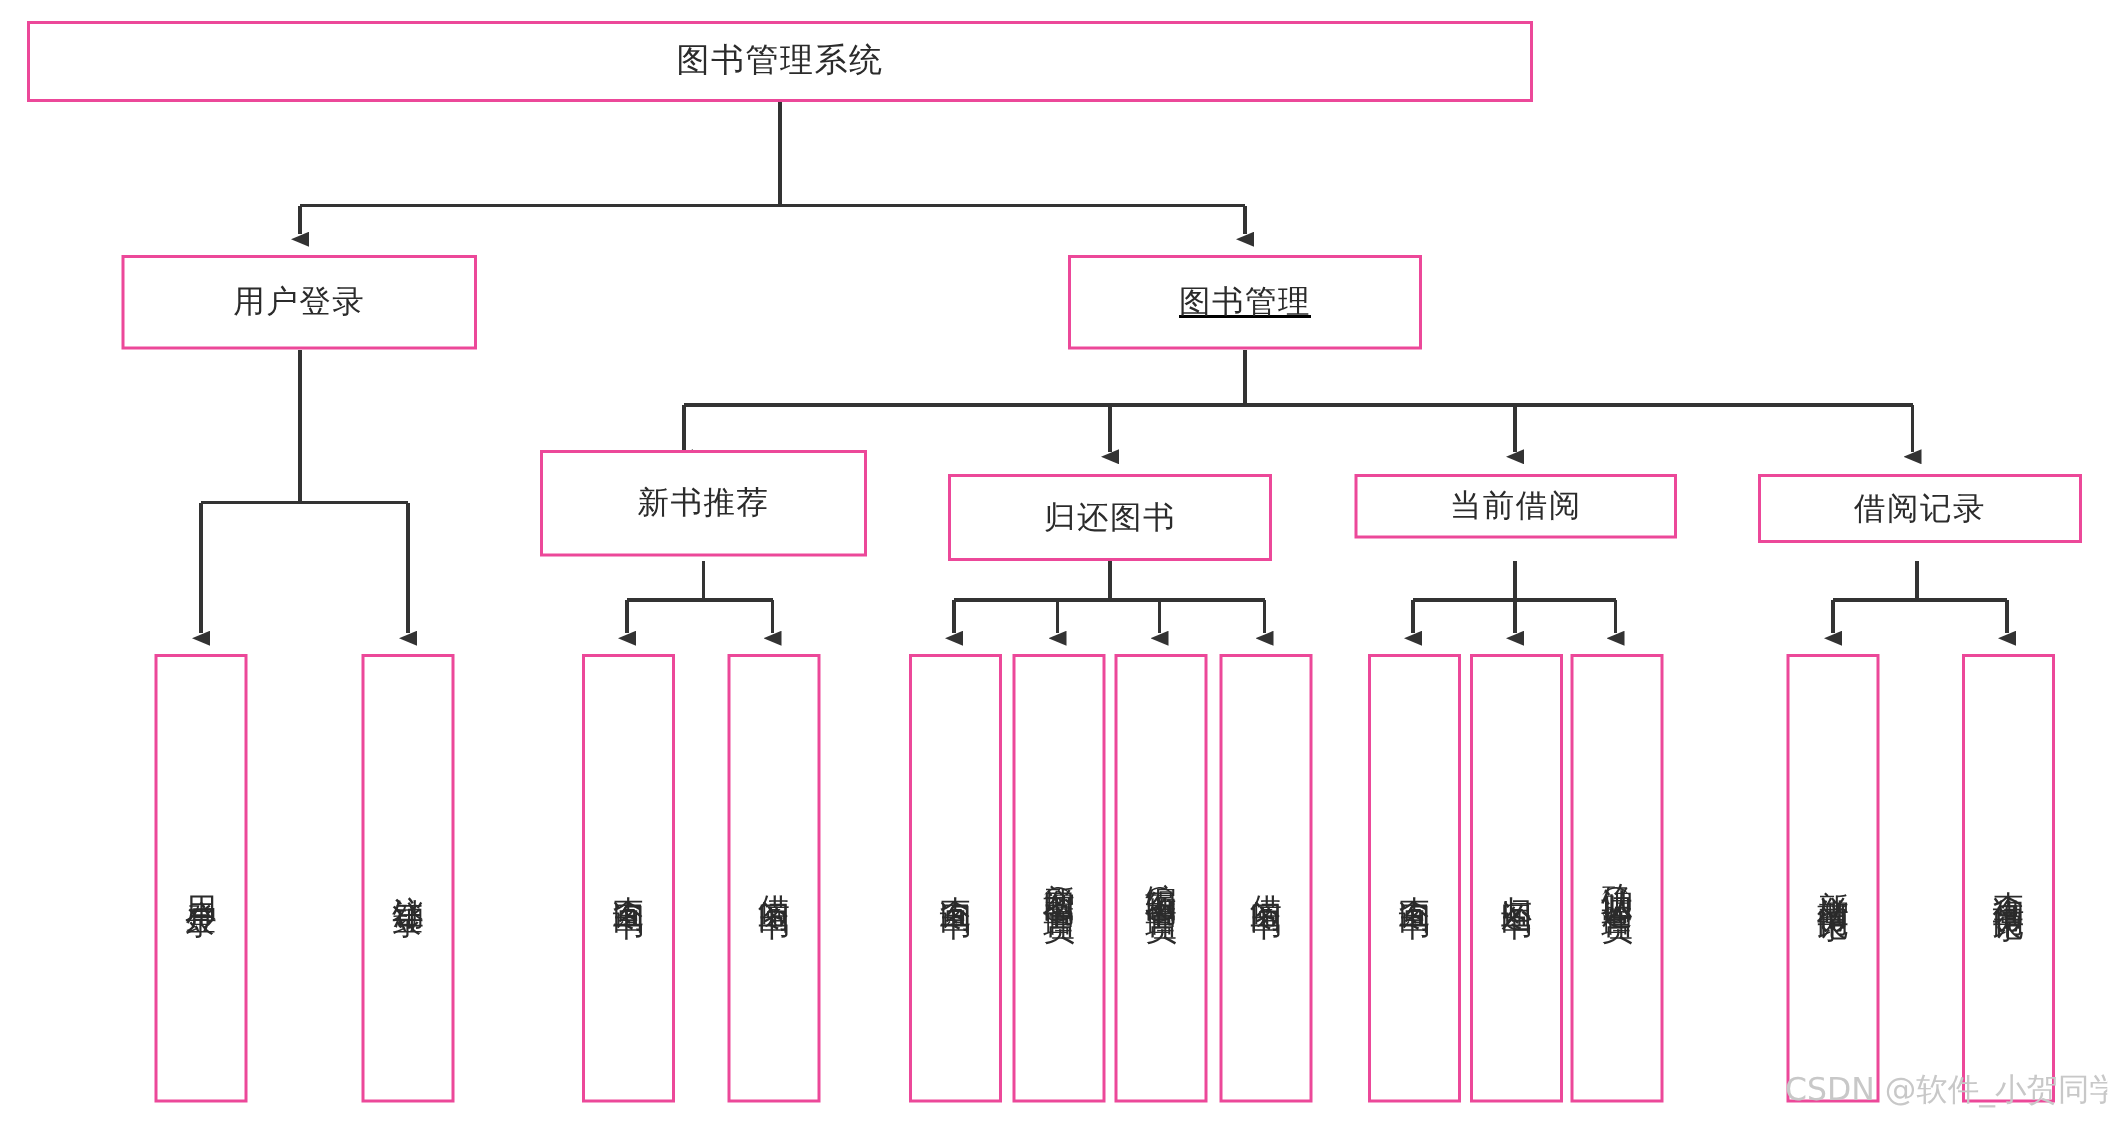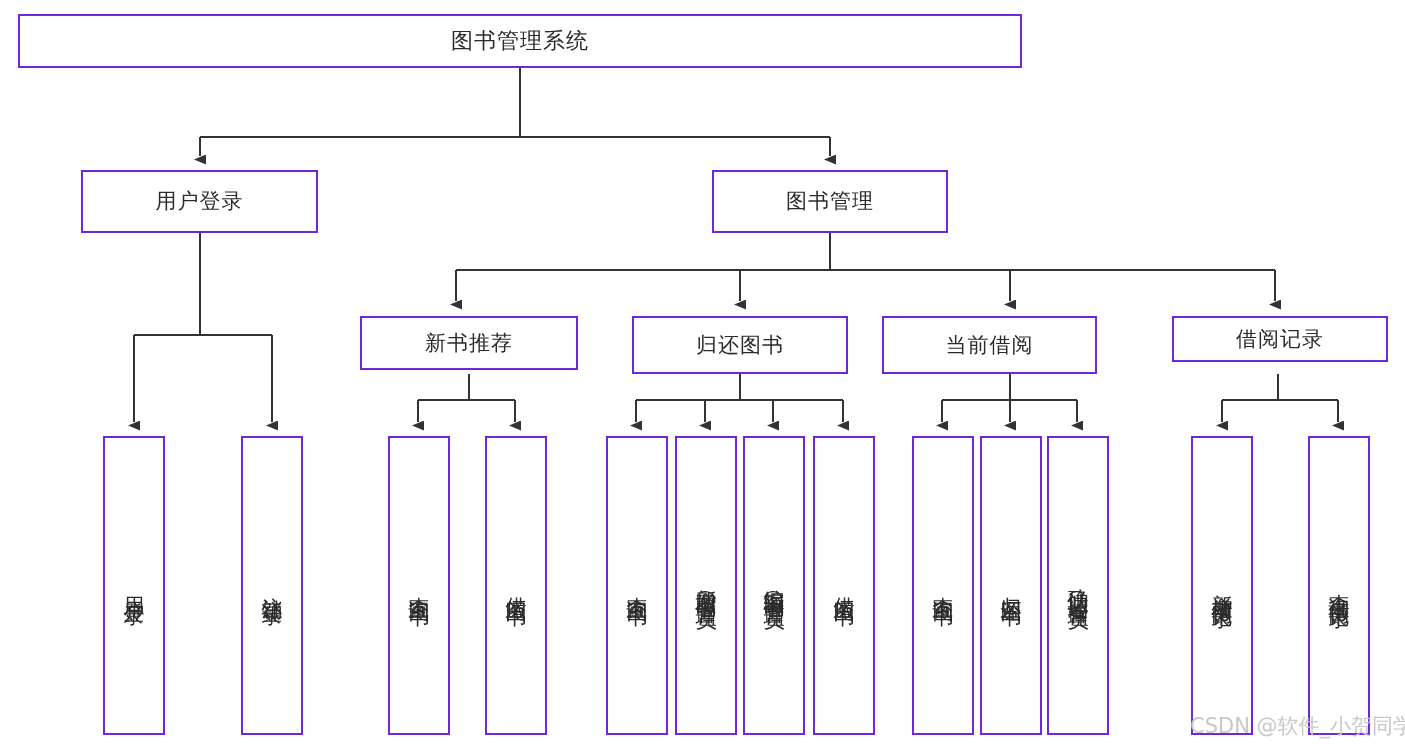--- a/index.html
+++ b/index.html
@@ -20,21 +20,21 @@
   svg.connectors {
     position: absolute;
     left: 0;
     top: 0;
     width: 1405px;
     height: 747px;
   }
   .node {
     position: absolute;
     box-sizing: border-box;
-    border: 2px solid #6d28d9;
+    border: 2px solid #ec4899;
     background: #ffffff;
     display: flex;
     align-items: center;
     justify-content: center;
     z-index: 2;
   }
   .node .label {
     color: #2b2b2b;
     font-size: 21px;
     line-height: 1.15;
@@ -115,31 +115,31 @@
     </g>
   </svg>
 
   <div class="node root" style="left:18px; top:14px; width:1004px; height:54px;">
     <span class="label">图书管理系统</span>
   </div>
 
   <div class="node" style="left:81px; top:170px; width:237px; height:63px;">
     <span class="label">用户登录</span>
   </div>
-  <div class="node" style="left:712px; top:170px; width:236px; height:63px;">
+  <div class="node" style="left:712px; top:170px; width:236px; height:63px;text-decoration:underline;">
     <span class="label">图书管理</span>
   </div>
 
-  <div class="node" style="left:360px; top:316px; width:218px; height:54px;">
+  <div class="node" style="left:360px; top:300px; width:218px; height:71px;">
     <span class="label">新书推荐</span>
   </div>
   <div class="node" style="left:632px; top:316px; width:216px; height:58px;">
     <span class="label">归还图书</span>
   </div>
-  <div class="node" style="left:882px; top:316px; width:215px; height:58px;">
+  <div class="node" style="left:903px; top:316px; width:215px; height:43px;">
     <span class="label">当前借阅</span>
   </div>
   <div class="node" style="left:1172px; top:316px; width:216px; height:46px;">
     <span class="label">借阅记录</span>
   </div>
 
   <div class="node vertical" style="left:103px; top:436px; width:62px; height:299px;">
     <span class="label">用户登录</span>
   </div>
   <div class="node vertical" style="left:241px; top:436px; width:62px; height:299px;">

